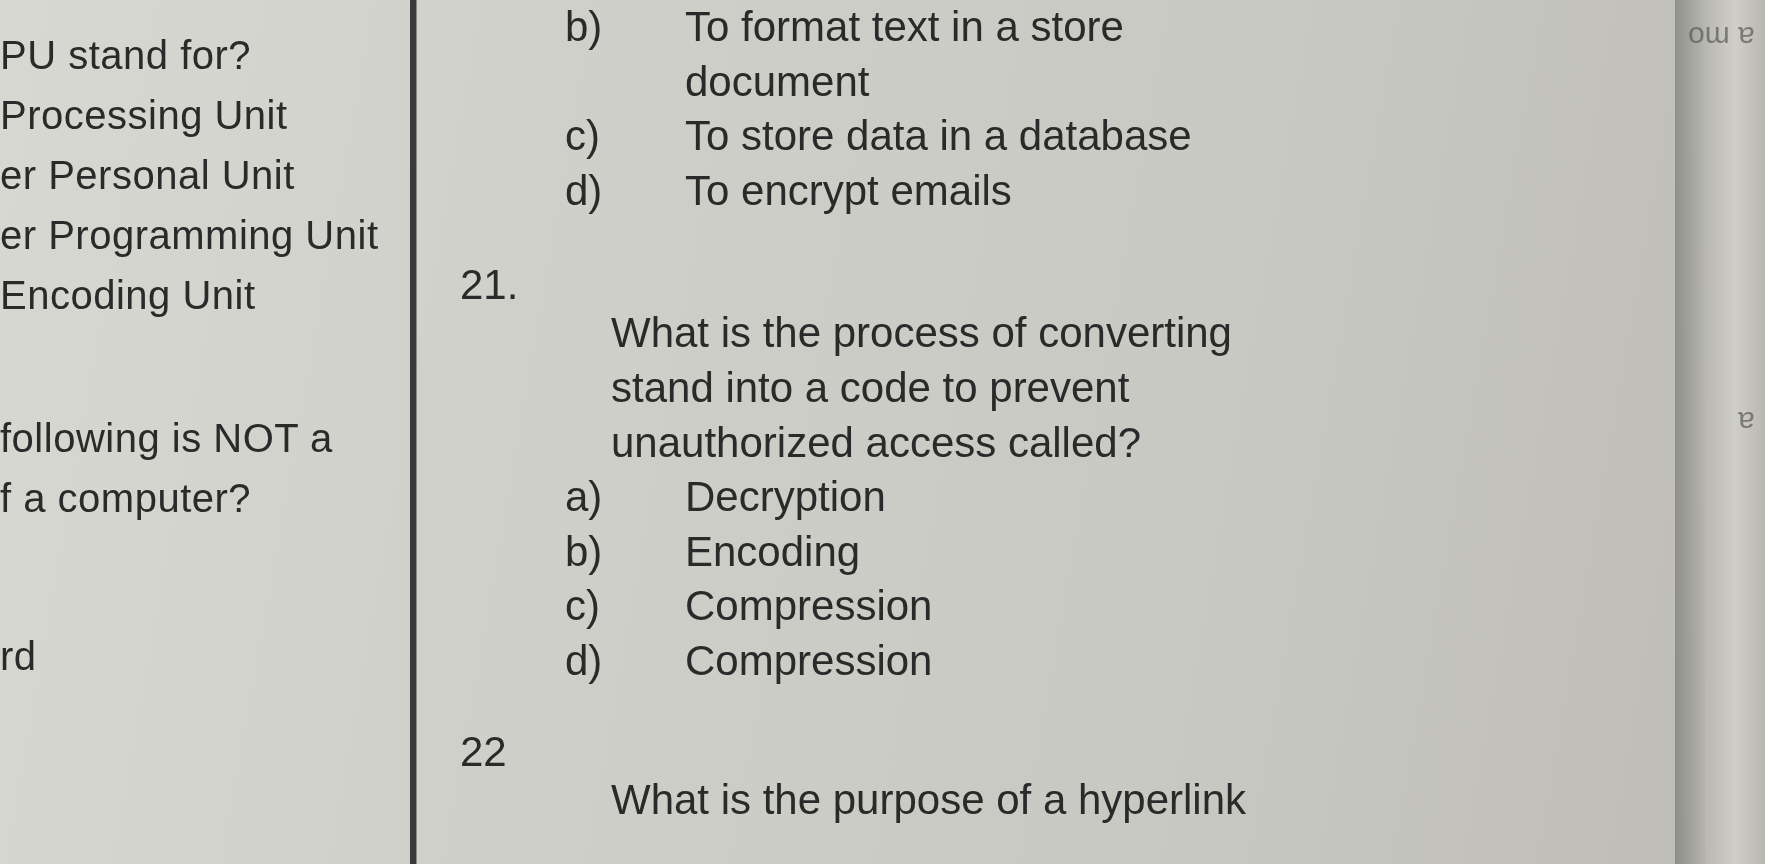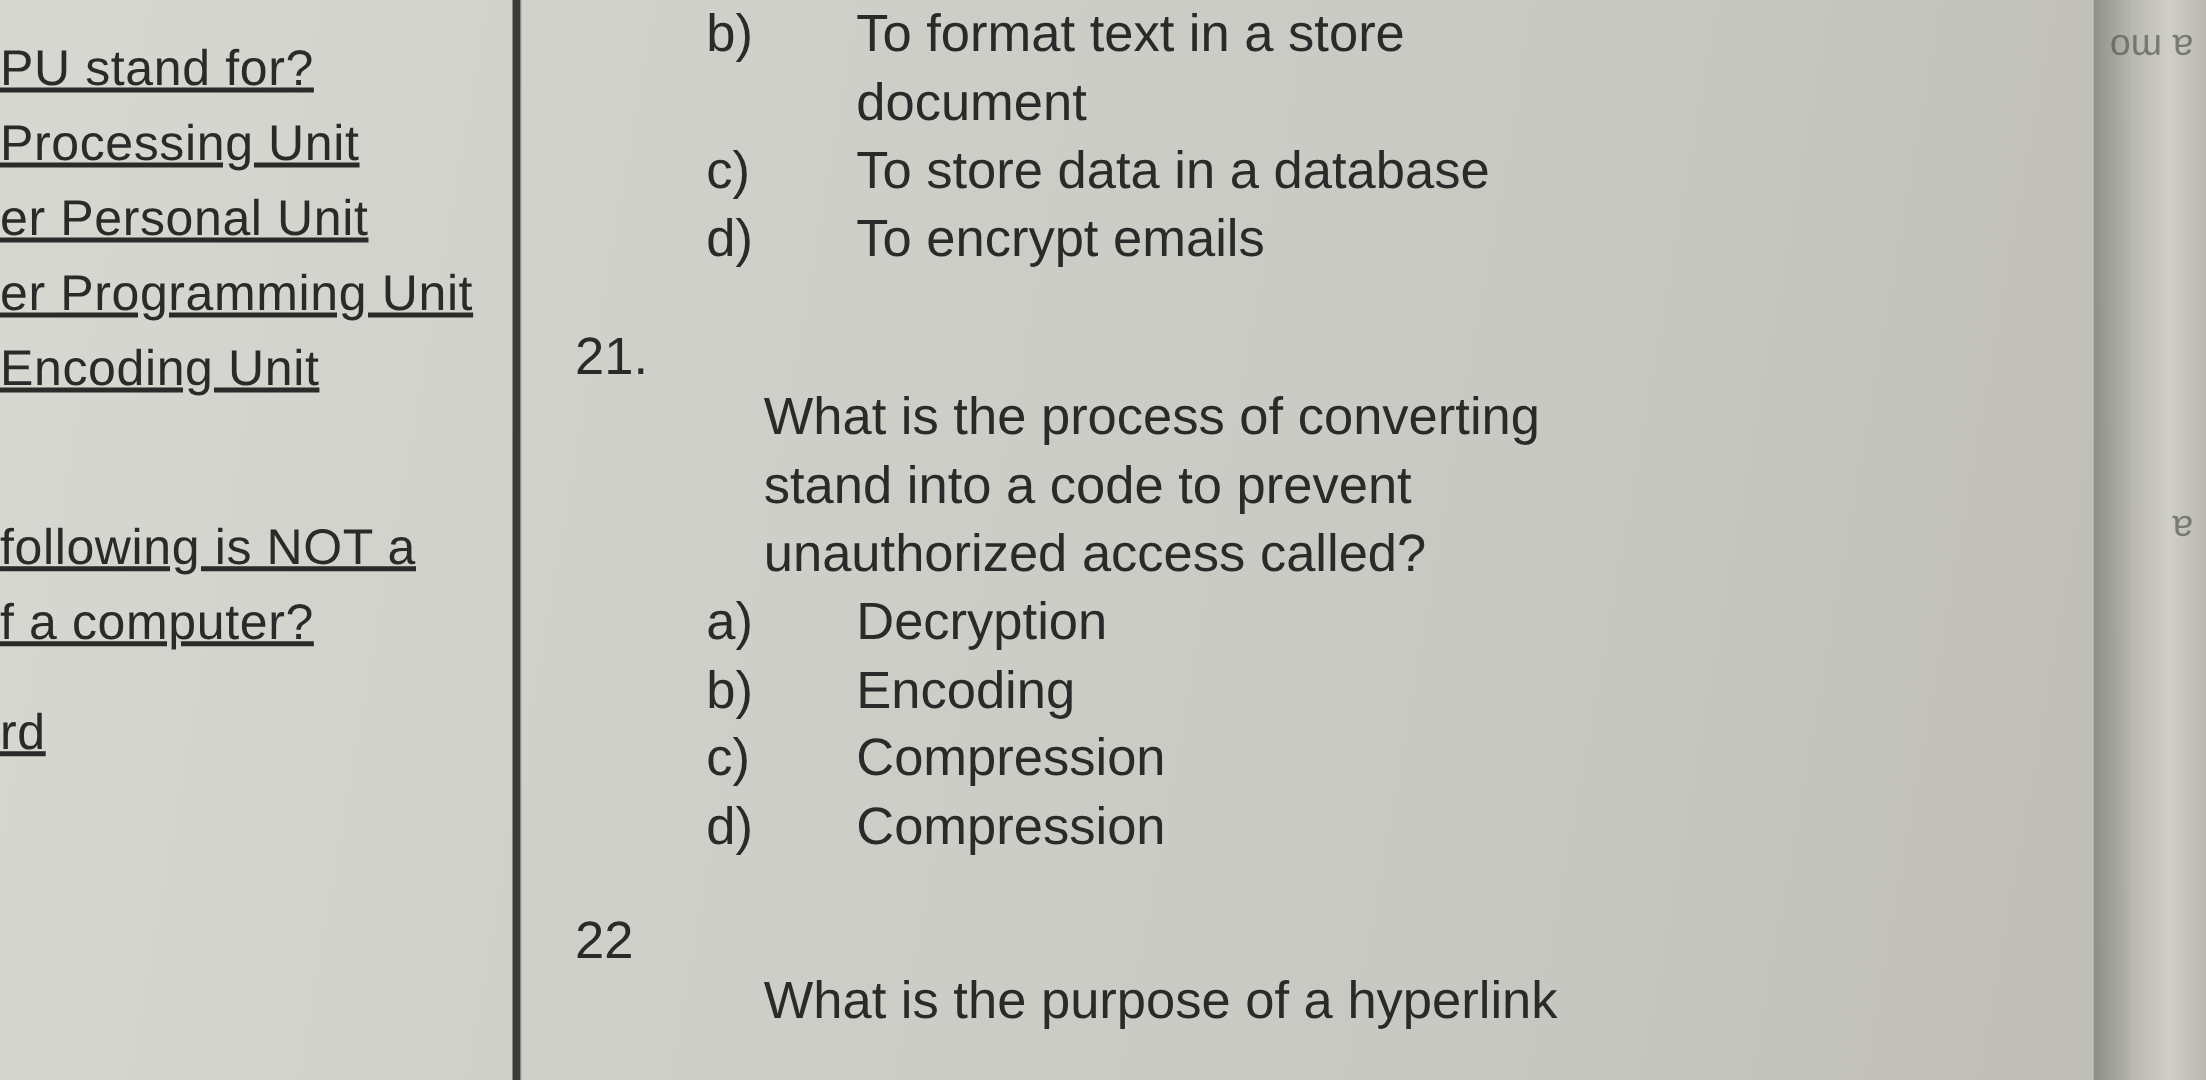--- a/index.html
+++ b/index.html
@@ -58,21 +58,20 @@
     box-sizing: border-box;
     width: 1260px;
     margin-left: 30px;
     padding-top: 0;
     font-size: 42px;
     line-height: 1.3;
   }
   .frag {
     margin-bottom: 6px;
     white-space: nowrap;
-    text-decoration: underline;
   }
   .block {
     margin-top: 28px;
   }
   .q-row {
     display: flex;
     align-items: flex-start;
     gap: 41px;
   }
   .q-num {
@@ -139,21 +138,21 @@
     <div class="frag">Processing Unit</div>
     <div class="frag">er Personal Unit</div>
     <div class="frag">er Programming Unit</div>
     <div class="frag">Encoding Unit</div>
 
     <div class="block" style="margin-top:89px">
       <div class="frag">following is NOT a</div>
       <div class="frag">f a computer?</div>
     </div>
 
-    <div class="block" style="margin-top:34px">
+    <div class="block" style="margin-top:104px">
       <div class="frag">rd</div>
     </div>
   </div>
 
   <div class="col-right">
 
     <div style="height:0px; overflow:hidden">
       
     </div>
 

